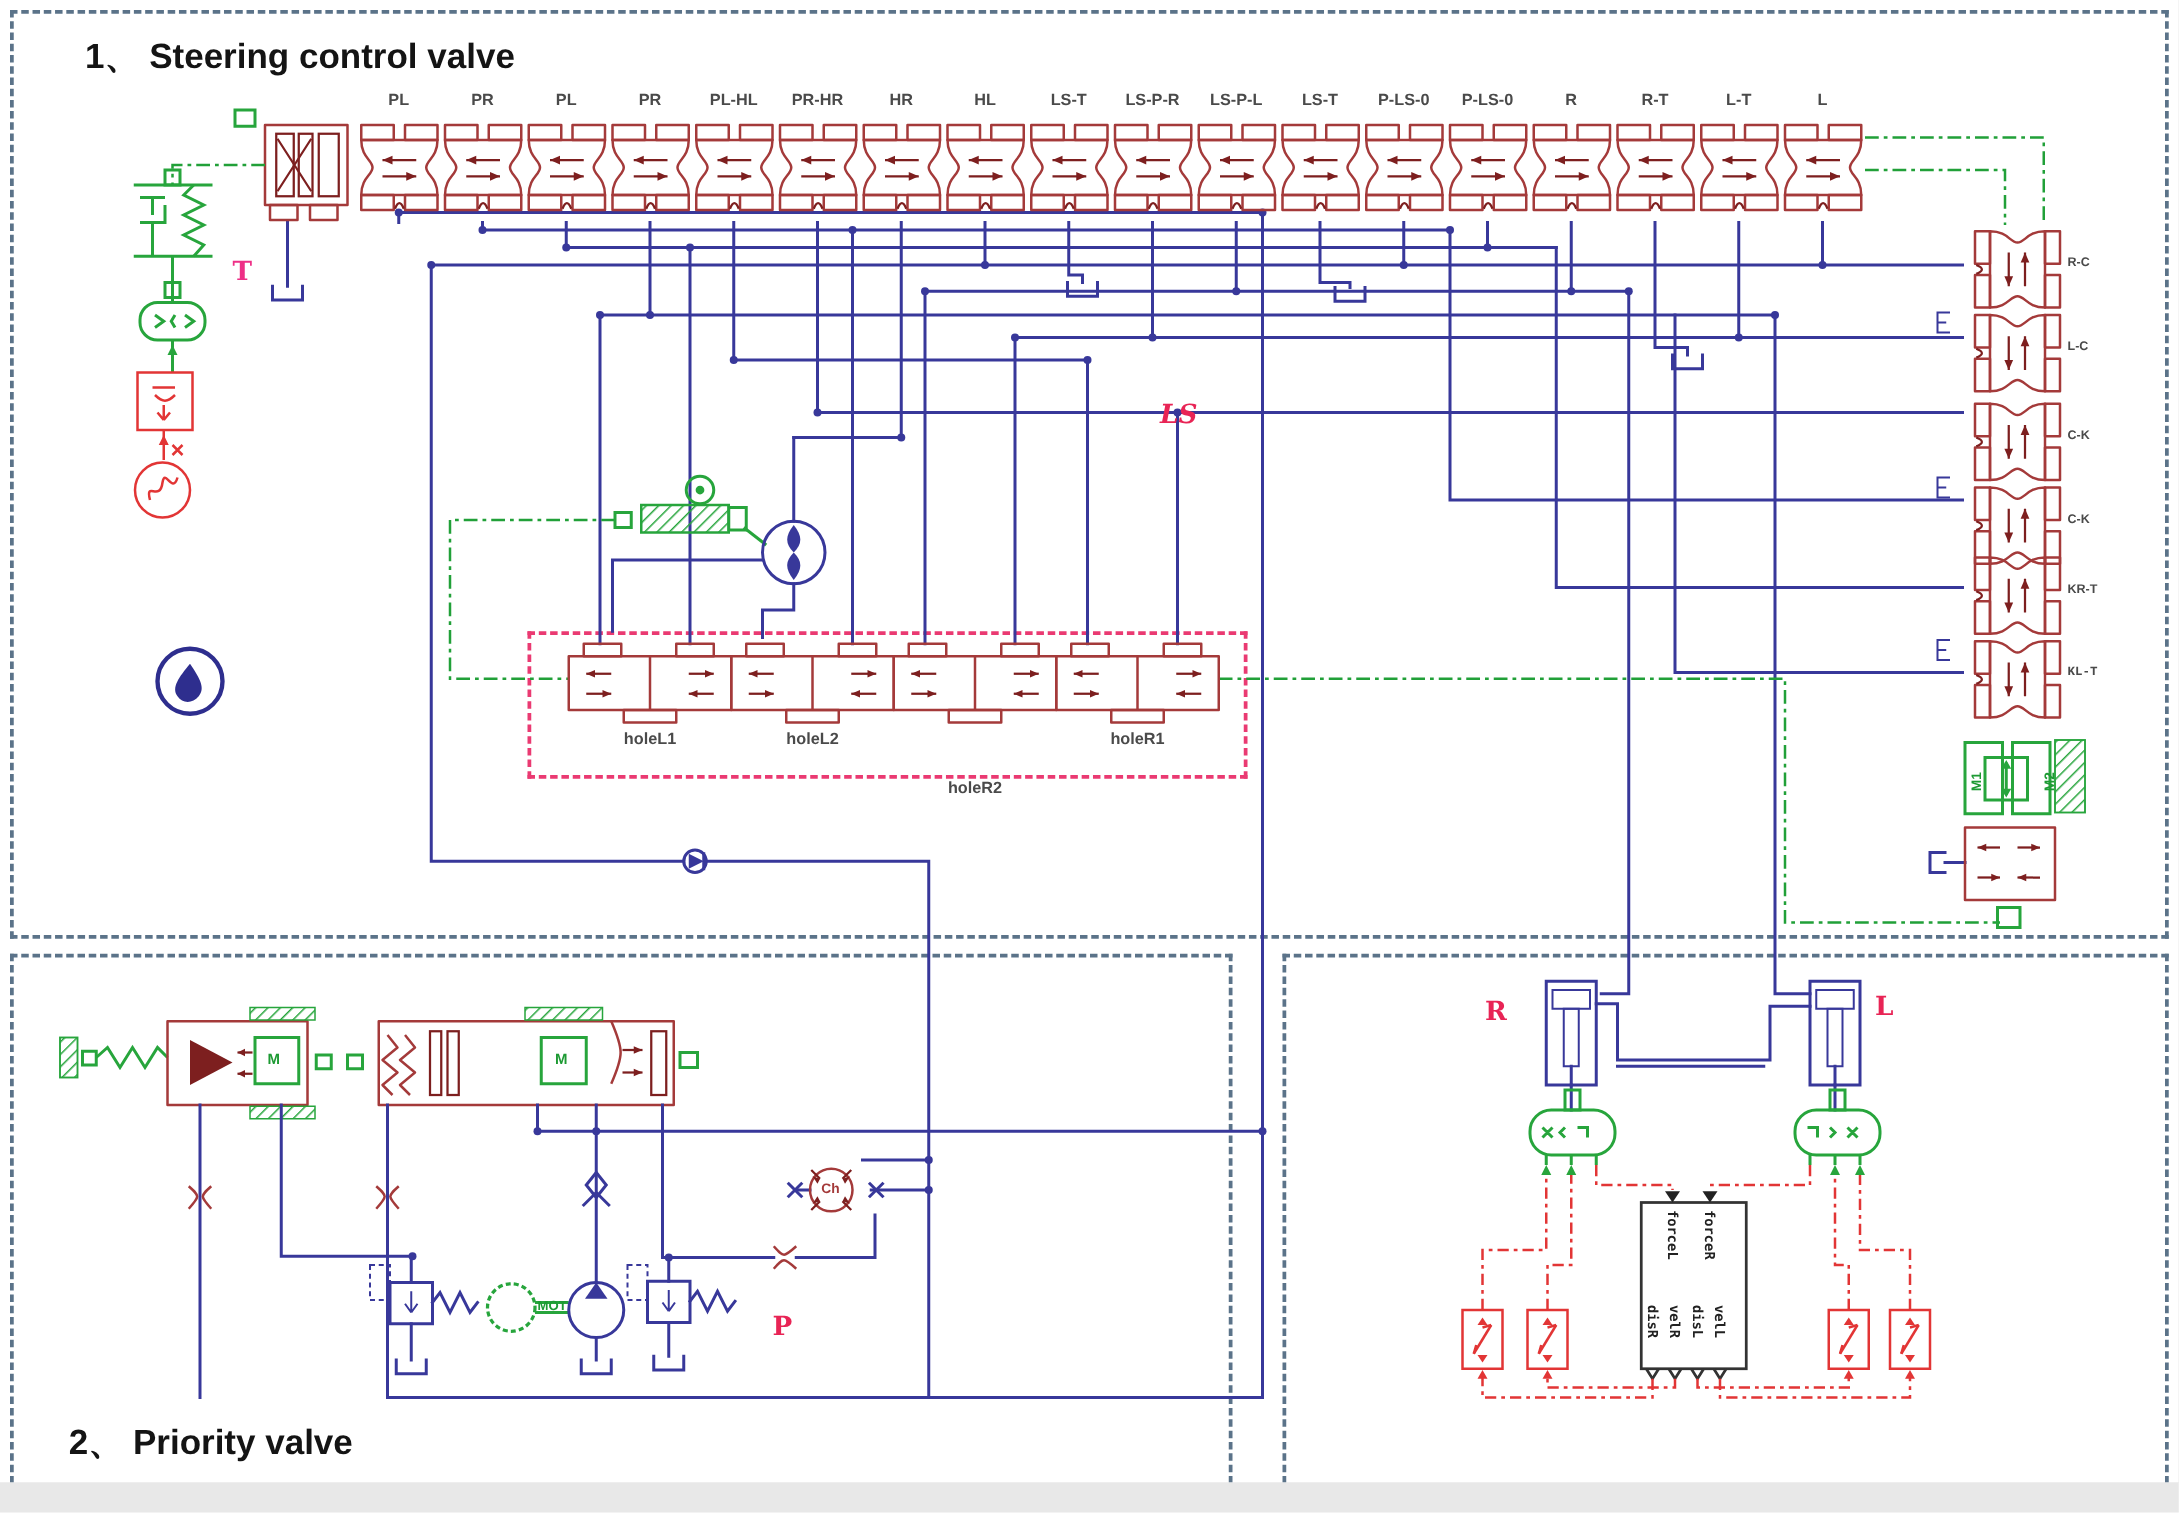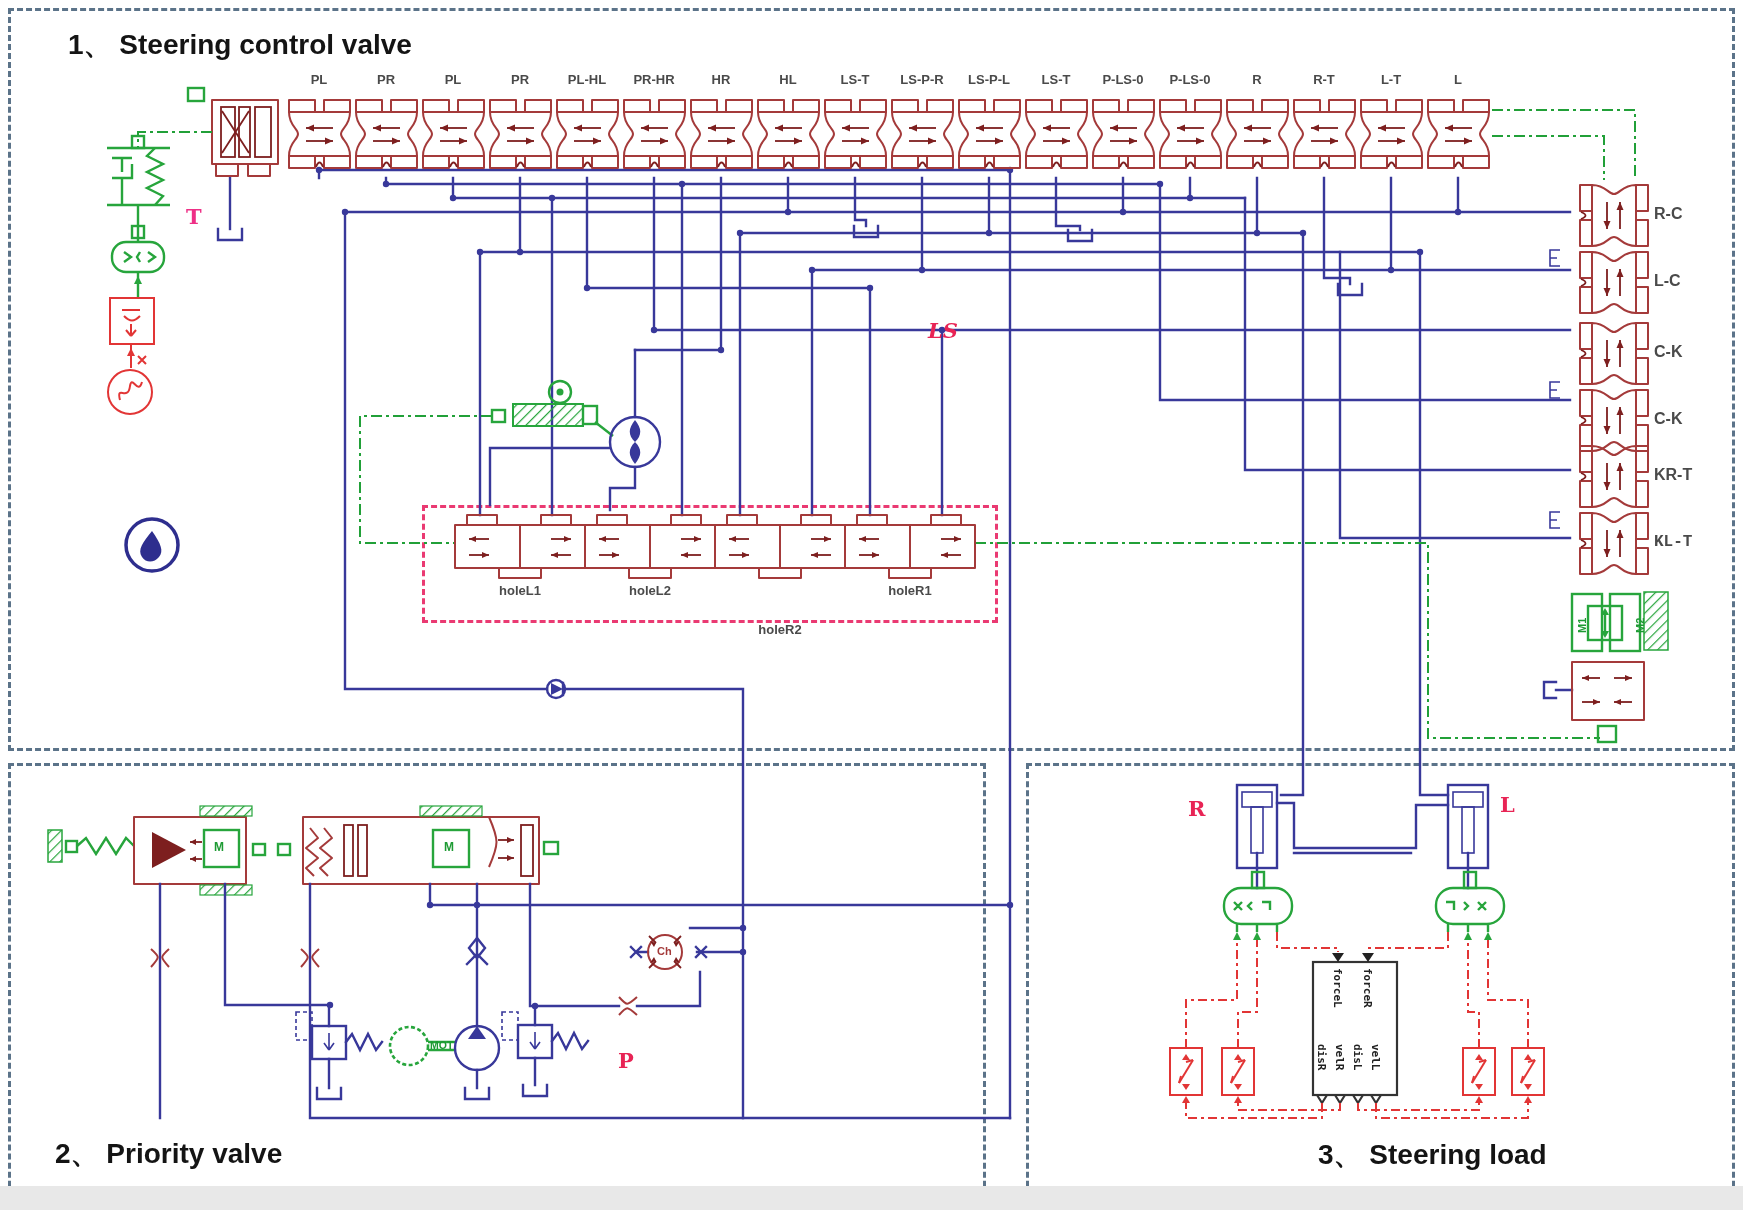--- a/index.html
+++ b/index.html
@@ -18,21 +18,21 @@
   .gdash{stroke:#21a038;stroke-width:2;fill:none;stroke-dasharray:11 4 3 4}
   .rdash{stroke:#e23535;stroke-width:2;fill:none;stroke-dasharray:9 4 3 4}
   .sRs{stroke:#e23535;stroke-width:2;fill:none}
   .fRs{fill:#e23535;stroke:none}
   .sK{stroke:#333;stroke-width:2.2;fill:none}
   
   .secbox{position:absolute;border:3px dashed #5b7389;}
   .lsbox{position:absolute;border:3px dashed #ea3a72;}
   .ttl{position:absolute;font-weight:bold;font-size:28px;color:#141414;white-space:nowrap;}
   .lb{position:absolute;color:#4a4a4a;font-size:13px;font-weight:bold;text-align:center;white-space:nowrap;}
-  .lbl{position:absolute;color:#4a4a4a;font-size:16px;font-weight:bold;white-space:nowrap;}
+  .lbl{position:absolute;color:#4a4a4a;font-size:10px;font-weight:bold;white-space:nowrap;}
   .pk{position:absolute;font-family:"DejaVu Serif",serif;font-weight:bold;font-size:21px;color:#e82455;white-space:nowrap;}
   .gt{position:absolute;color:#1d9a33;font-weight:bold;white-space:nowrap;}
   .rot90{transform:rotate(90deg);transform-origin:left top;font-family:"DejaVu Sans Mono",monospace;
          font-size:11px;font-weight:bold;color:#222;position:absolute;white-space:nowrap;}
   .rotm90{transform:rotate(-90deg);transform-origin:left top;position:absolute;white-space:nowrap;}
   .cht{position:absolute;color:#a43a3a;font-weight:bold;font-size:11px;white-space:nowrap;}
 </style>
 </head>
 <body>
 
@@ -445,21 +445,20 @@
     <g>
       <use href="#drv" x="1170" y="1048"></use>
         <use href="#drv" x="1222" y="1048"></use>
       <use href="#drv" x="1463" y="1048"></use>
         <use href="#drv" x="1512" y="1048"></use>
     </g>
   </svg>
 
   <div class="ttl" style="left:68px;top:26px;">1、 Steering control valve</div>
   <div class="ttl" style="left:55px;top:1135px;">2、 Priority valve</div>
-  <div class="ttl" style="left:1318px;top:1136px;">3、 Steering load</div>
 
   <div class="lb" style="left:284px;top:72px;width:70px;">PL</div>
   <div class="lb" style="left:351px;top:72px;width:70px;">PR</div>
   <div class="lb" style="left:418px;top:72px;width:70px;">PL</div>
   <div class="lb" style="left:485px;top:72px;width:70px;">PR</div>
   <div class="lb" style="left:552px;top:72px;width:70px;">PL-HL</div>
   <div class="lb" style="left:619px;top:72px;width:70px;">PR-HR</div>
   <div class="lb" style="left:686px;top:72px;width:70px;">HR</div>
   <div class="lb" style="left:753px;top:72px;width:70px;">HL</div>
   <div class="lb" style="left:820px;top:72px;width:70px;">LS-T</div>

